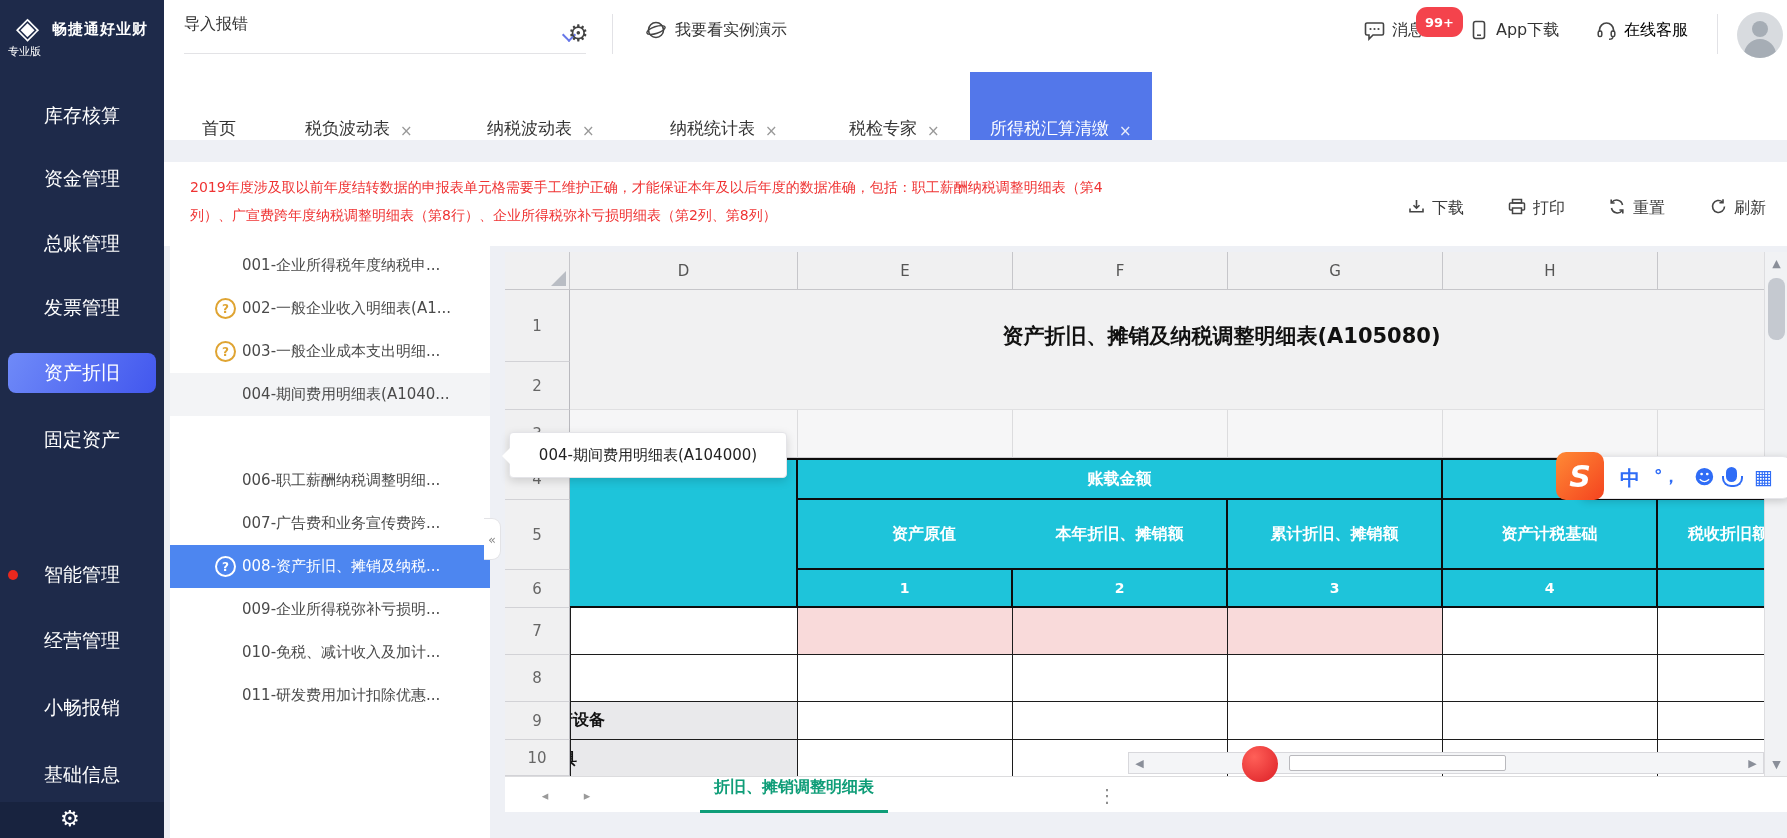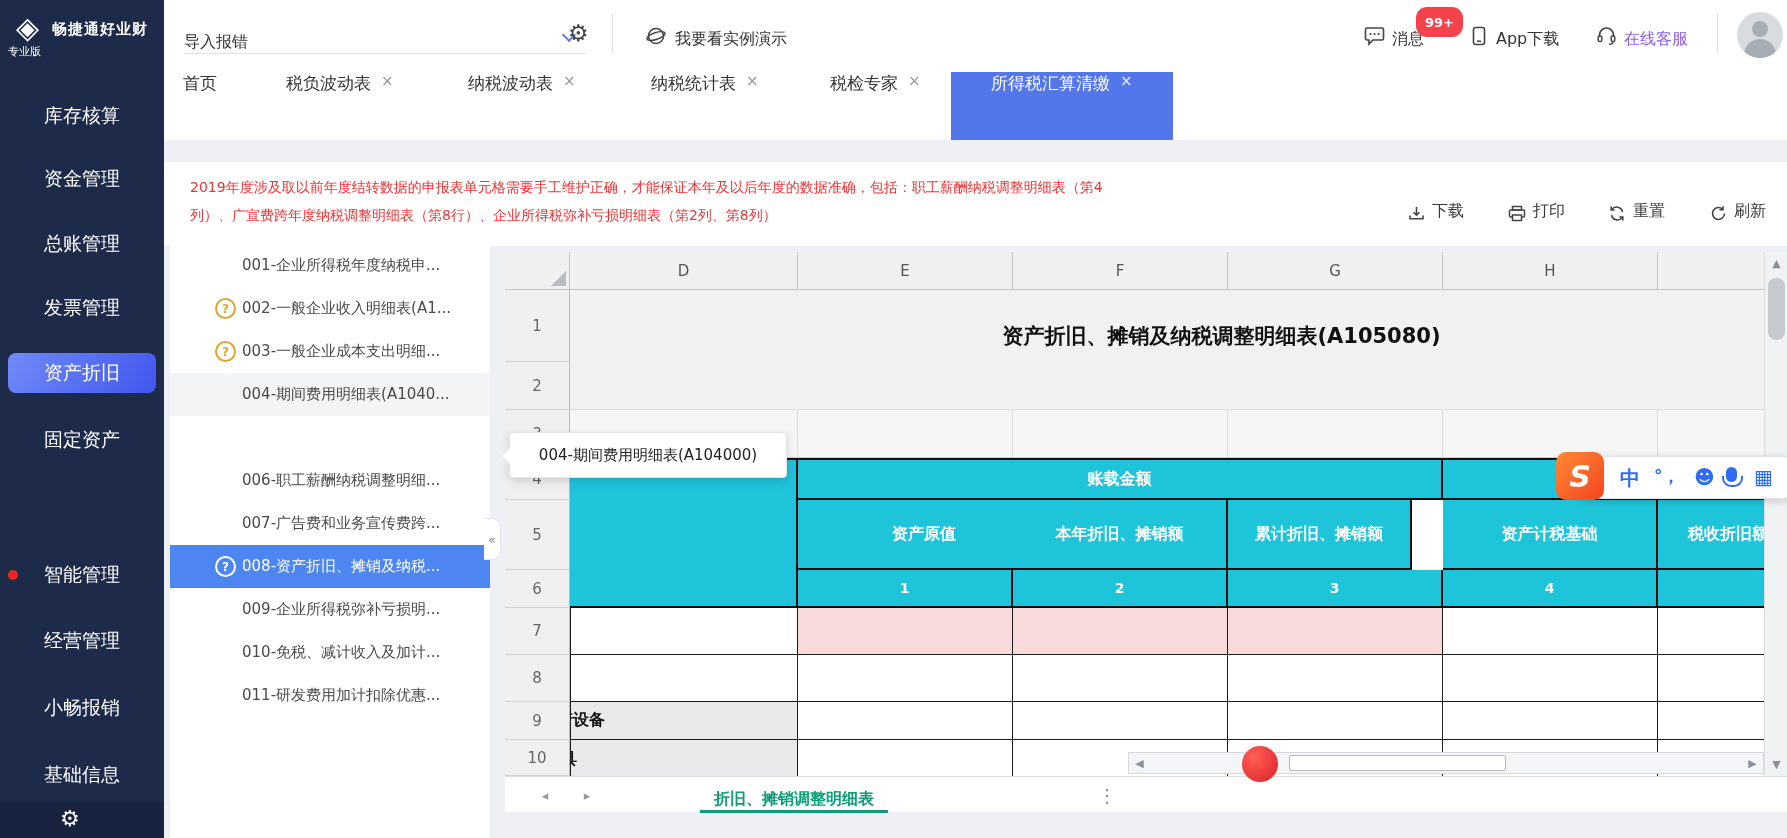--- a/index.html
+++ b/index.html
@@ -1,19 +1,19 @@
 <!DOCTYPE html>
 <html><head>
 <meta charset="utf-8">
 <style>
   html,body{margin:0;padding:0;background:#dfe3ea;}
   #screen{position:relative;width:1787px;height:838px;overflow:hidden;
     font-family:"DejaVu Sans","Liberation Sans",sans-serif;background:#eef0f5;}
   .abs{position:absolute;box-sizing:border-box;}
-  .flexc{display:flex;align-items:flex-end;}
+  .flexc{display:flex;align-items:flex-start;}
   .ctr{display:flex;align-items:center;justify-content:center;}
 
   
   #sidebar{left:0;top:0;width:164px;height:838px;background:#1e2a4a;z-index:30;}
   #logo-block{left:0;top:0;width:164px;height:64px;}
   #logo-glyph{left:16px;top:10px;font-size:30px;color:#fff;}
   #app-name{left:52px;top:20px;font-size:15px;font-weight:bold;color:#fff;letter-spacing:1px;}
   #app-edition{left:8px;top:44px;font-size:11px;color:#fff;}
   .side-item{left:0;width:164px;height:40px;color:#fff;font-size:19px;
     display:flex;align-items:center;justify-content:center;cursor:pointer;}
@@ -30,31 +30,31 @@
   #import-chevron{right:12px;top:16px;width:10px;height:10px;border-right:2px solid #6677e8;
     border-bottom:2px solid #6677e8;transform:rotate(45deg);}
   #topbar-gear{left:404px;top:20px;font-size:23px;color:#444;cursor:pointer;}
   .vdiv{width:1px;background:#e2e2e6;}
   #topdiv1{left:448px;top:14px;height:40px;}
   #demo-item{left:482px;top:20px;height:30px;gap:9px;color:#333;font-size:16px;cursor:pointer;}
   #msg-item{left:1200px;top:20px;height:30px;gap:7px;color:#333;font-size:16px;cursor:pointer;}
   #msg-badge{left:1252px;top:7px;height:30px;padding:0 9px;border-radius:11px;background:#f4434c;
     color:#fff;font-size:13px;font-weight:bold;display:flex;align-items:center;}
   #appdl-item{left:1305px;top:20px;height:30px;gap:7px;color:#333;font-size:16px;cursor:pointer;}
-  #support-item{left:1432px;top:20px;height:30px;gap:7px;color:#8b5cf6;font-size:16px;cursor:pointer;}
+  #support-item{left:1432px;top:20px;height:30px;gap:7px;color:#000000;font-size:16px;cursor:pointer;}
   #topdiv2{left:1553px;top:14px;height:40px;}
   #avatar{left:1573px;top:12px;width:46px;height:46px;border-radius:50%;background:#d8dbdf;overflow:hidden;cursor:pointer;}
   .av-head{position:absolute;left:15px;top:9px;width:16px;height:16px;border-radius:50%;background:#a6adb5;}
   .av-body{position:absolute;left:7px;top:27px;width:32px;height:24px;border-radius:16px 16px 0 0;background:#a6adb5;}
 
   
   #tabbar{left:164px;top:72px;width:1623px;height:68px;background:#fff;z-index:19;}
-  .tab{top:0;height:68px;display:flex;align-items:flex-start;gap:10px;font-size:17px;color:#333;cursor:pointer;}
+  .tab{top:0;height:68px;display:flex;align-items:flex-end;gap:10px;font-size:17px;color:#333;cursor:pointer;margin-left:19px;}
   .tab .x{color:#999;font-size:15px;}
-  .tab.active{background:#5377ea;color:#fff;padding:0 40px;}
+  .tab.active{background:#5377ea;color:#fff;padding:0 20px;}
   .tab.active .x{color:#e8ecfb;}
 
   
   #warnpanel{left:159px;top:162px;width:1628px;height:84px;background:#fff;z-index:5;}
   .warn-line{left:31px;width:1290px;color:#ef3333;font-size:14px;line-height:26px;white-space:nowrap;}
   .toolbtn{top:36px;height:24px;gap:7px;color:#3a3a3a;font-size:16px;cursor:pointer;}
   .toolbtn svg{display:block;}
 
   
   #listpanel{left:170px;top:240px;width:320px;height:598px;background:#fff;z-index:6;}
@@ -347,21 +347,21 @@
     <div class="r3cell abs" style="left:508px;top:158px;width:215px;height:48px"></div>
     <div class="r3cell abs" style="left:723px;top:158px;width:215px;height:48px"></div>
     <div class="r3cell abs" style="left:938px;top:158px;width:215px;height:48px"></div>
     <div class="r3cell abs" style="left:1153px;top:158px;width:215px;height:48px"></div>
 
     <div class="cyan abs" style="left:65px;top:206px;width:228px;height:150px;border-top:2px solid #0d0d0d"></div>
     <div class="cyan abs ctr" style="left:293px;top:206px;width:645px;height:42px;border-top:2px solid #0d0d0d">账载金额</div>
     <div class="cyan abs ctr" style="left:938px;top:206px;width:430px;height:42px;border-top:2px solid #0d0d0d"></div>
     <div class="cyan abs ctr" style="left:293px;top:248px;width:254px;height:70px">资产原值</div>
     <div class="cyan abs ctr" style="left:508px;top:248px;width:215px;height:70px">本年折旧、摊销额</div>
-    <div class="cyan abs ctr" style="left:723px;top:248px;width:184px;height:70px">累计折旧、摊销额</div>
+    <div class="cyan abs ctr" style="left:723px;top:248px;width:215px;height:70px">累计折旧、摊销额</div>
     <div class="cyan abs ctr" style="left:938px;top:248px;width:215px;height:70px">资产计税基础</div>
     <div class="cyan abs" style="left:1153px;top:248px;width:215px;height:70px;display:flex;align-items:center;padding-left:30px">税收折旧额</div>
     <div class="cyan abs ctr" style="left:293px;top:318px;width:215px;height:38px;font-size:14px">1</div>
     <div class="cyan abs ctr" style="left:508px;top:318px;width:215px;height:38px;font-size:14px">2</div>
     <div class="cyan abs ctr" style="left:723px;top:318px;width:215px;height:38px;font-size:14px">3</div>
     <div class="cyan abs ctr" style="left:938px;top:318px;width:215px;height:38px;font-size:14px">4</div>
     <div class="cyan abs ctr" style="left:1153px;top:318px;width:215px;height:38px"></div>
 
     <div class="body-cell abs" style="left:65px;top:356px;width:228px;height:47px;border-left:1px solid #1c1c1c"></div>
     <div class="body-cell pink abs" style="left:293px;top:356px;width:215px;height:47px"></div>

